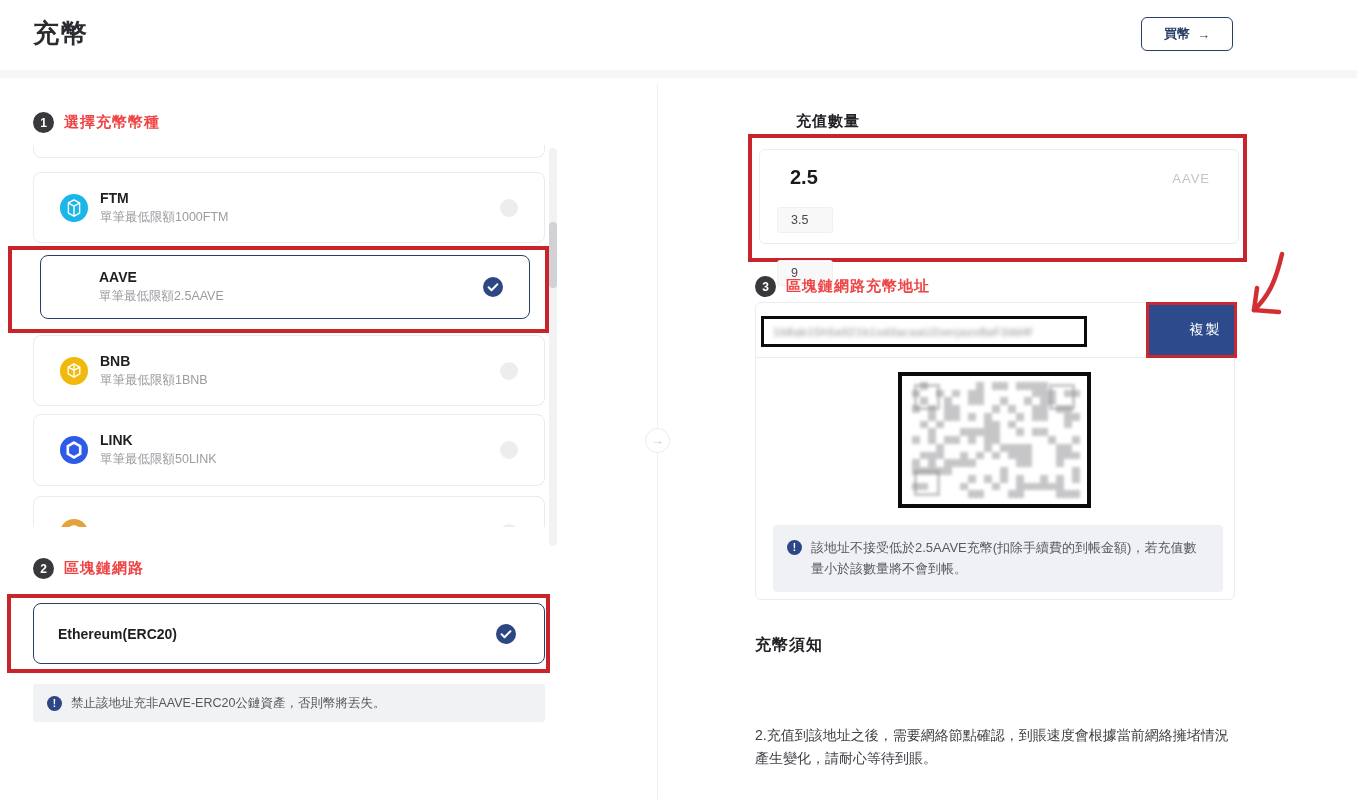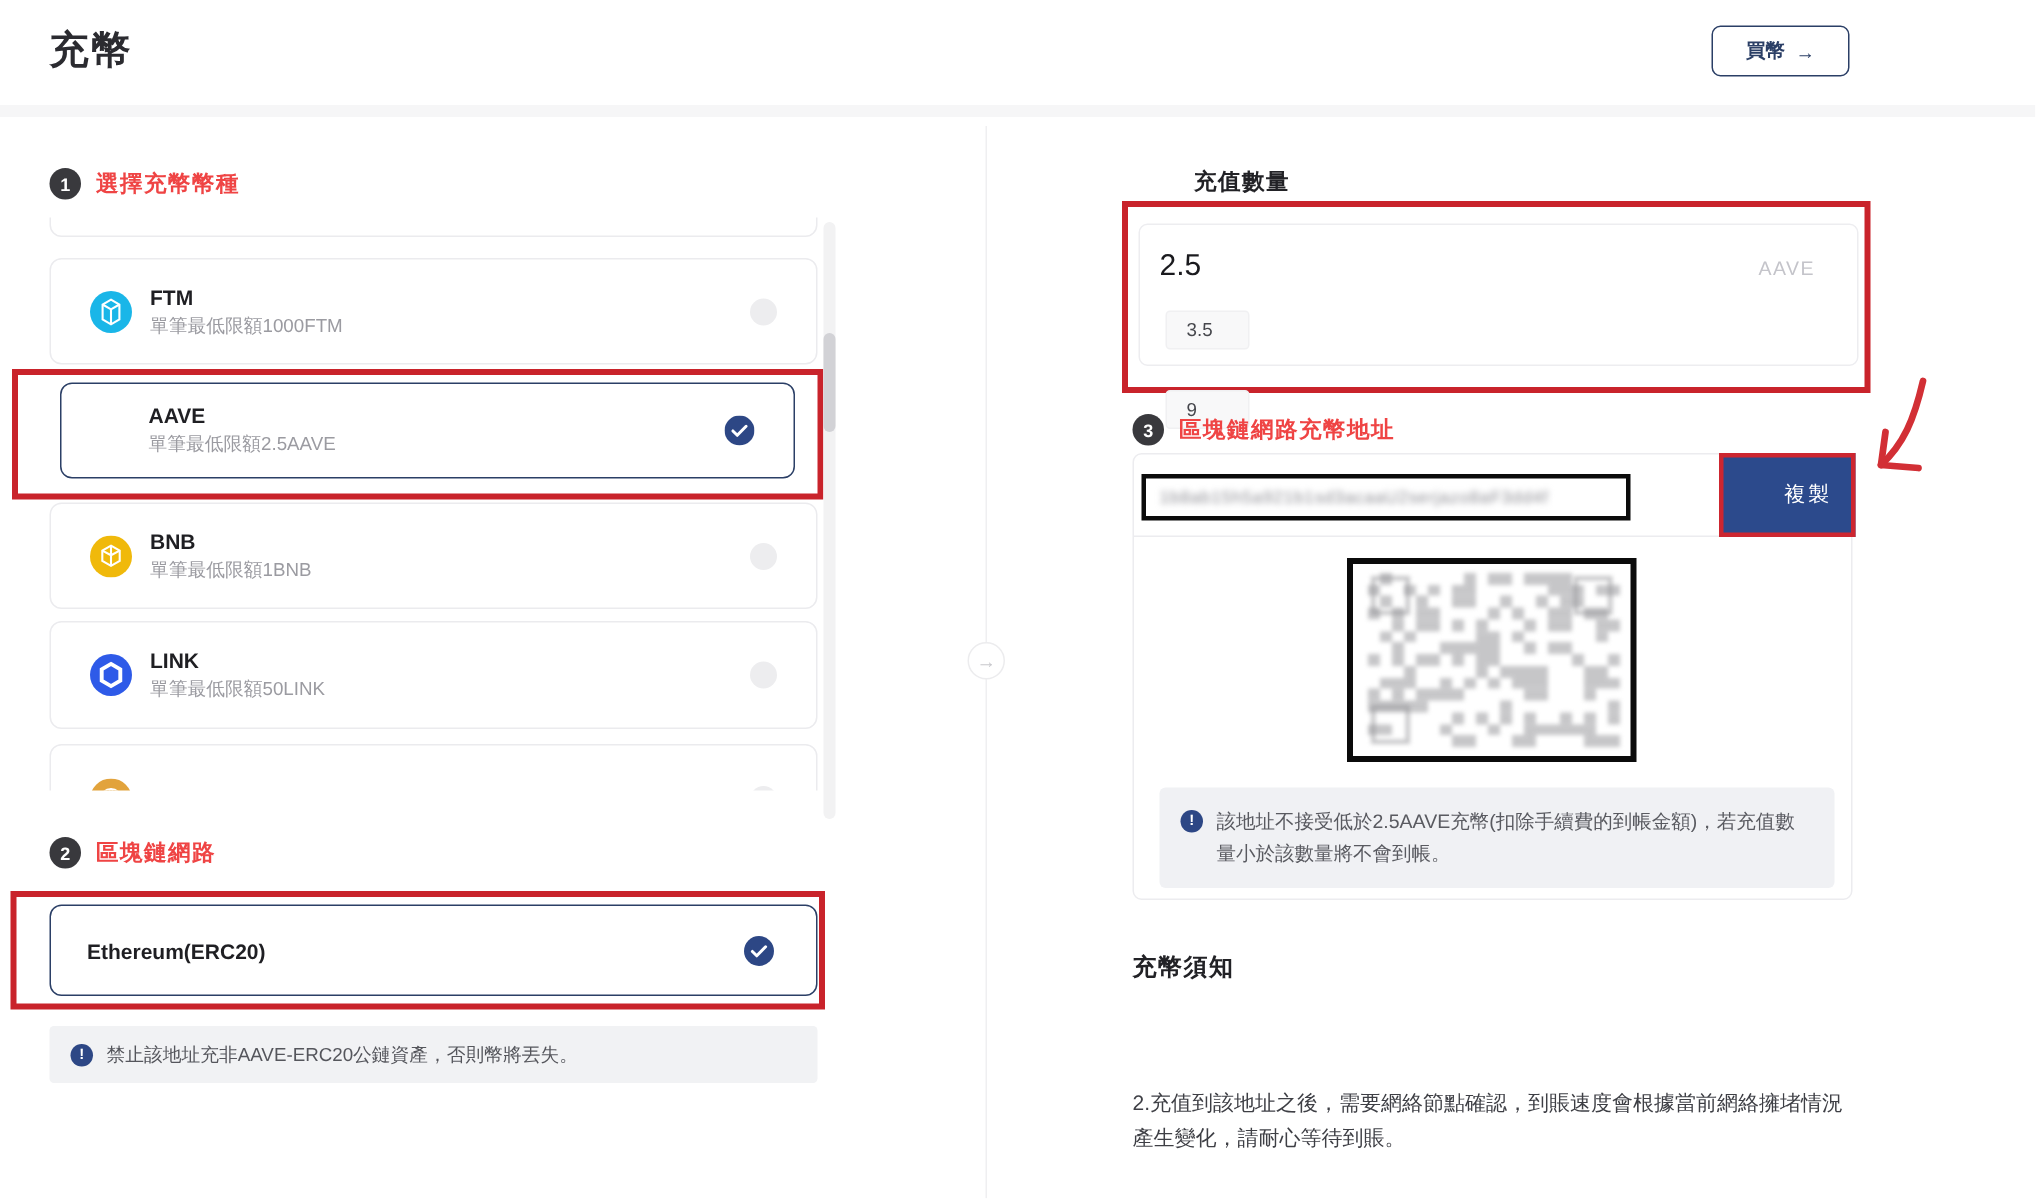--- a/index.html
+++ b/index.html
@@ -44,21 +44,21 @@
   .warning-text { font-size:12.5px; color:#55565c; }
 
   
   .v-divider { position:absolute; left:657px; top:84px; width:1px; height:715px; background:#efeff1; }
   .divider-btn { position:absolute; left:645px; top:428px; width:25px; height:25px; border-radius:50%; border:1px solid #ececee;
                  background:#fff; color:#c9c9cd; font-size:13px; display:flex; align-items:center; justify-content:center; cursor:pointer; }
 
   
   .amount-label { position:absolute; left:755px; top:112px; font-size:15px; font-weight:bold; color:#222226; letter-spacing:1px;margin-left:41px; }
   .amount-card { position:absolute; left:7px; top:11px; width:480px; height:95px; background:#fff; border:1px solid #ededf0; border-radius:6px; }
-  .amount-value { position:absolute; left:13px; top:16px; font-size:20px; font-weight:normal; color:#1a1a1e; }
+  .amount-value { position:absolute; left:30px; top:16px; font-size:20px; font-weight:bold; color:#1a1a1e; }
   .amount-unit { position:absolute; right:28px; top:21px; font-size:13px; color:#c4c4ca; letter-spacing:1px; }
   .chips-row { position:absolute; left:17px; top:57px; display:flex; gap:27px;flex-direction:column; }
   .chip { background:#f8f8f9; border:1px solid #f0f0f2; border-radius:3px; padding:5px 13px; font-size:12.5px; color:#46474d; cursor:pointer; }
 
   .addr-container { position:absolute; left:755px; top:302px; width:480px; height:298px; border:1px solid #ececef; border-radius:6px; background:#fff; }
   .addr-row { position:relative; height:55px; border-bottom:1px solid #ececef; }
   .addr-black-box { position:absolute; left:5px; top:13px; width:326px; height:31px; border:3px solid #0b0b0b; background:#fff;
                     display:flex; align-items:center; overflow:hidden; }
   .addr-text { font-size:11.5px; color:#8e8e94; padding:0 9px; white-space:nowrap; filter:blur(2px); letter-spacing:0.5px; }
   .copy-btn { position:absolute; left:1146px; top:302px; width:91px; height:56px; background:#2c4a8c; border:3px solid #cd2630;

